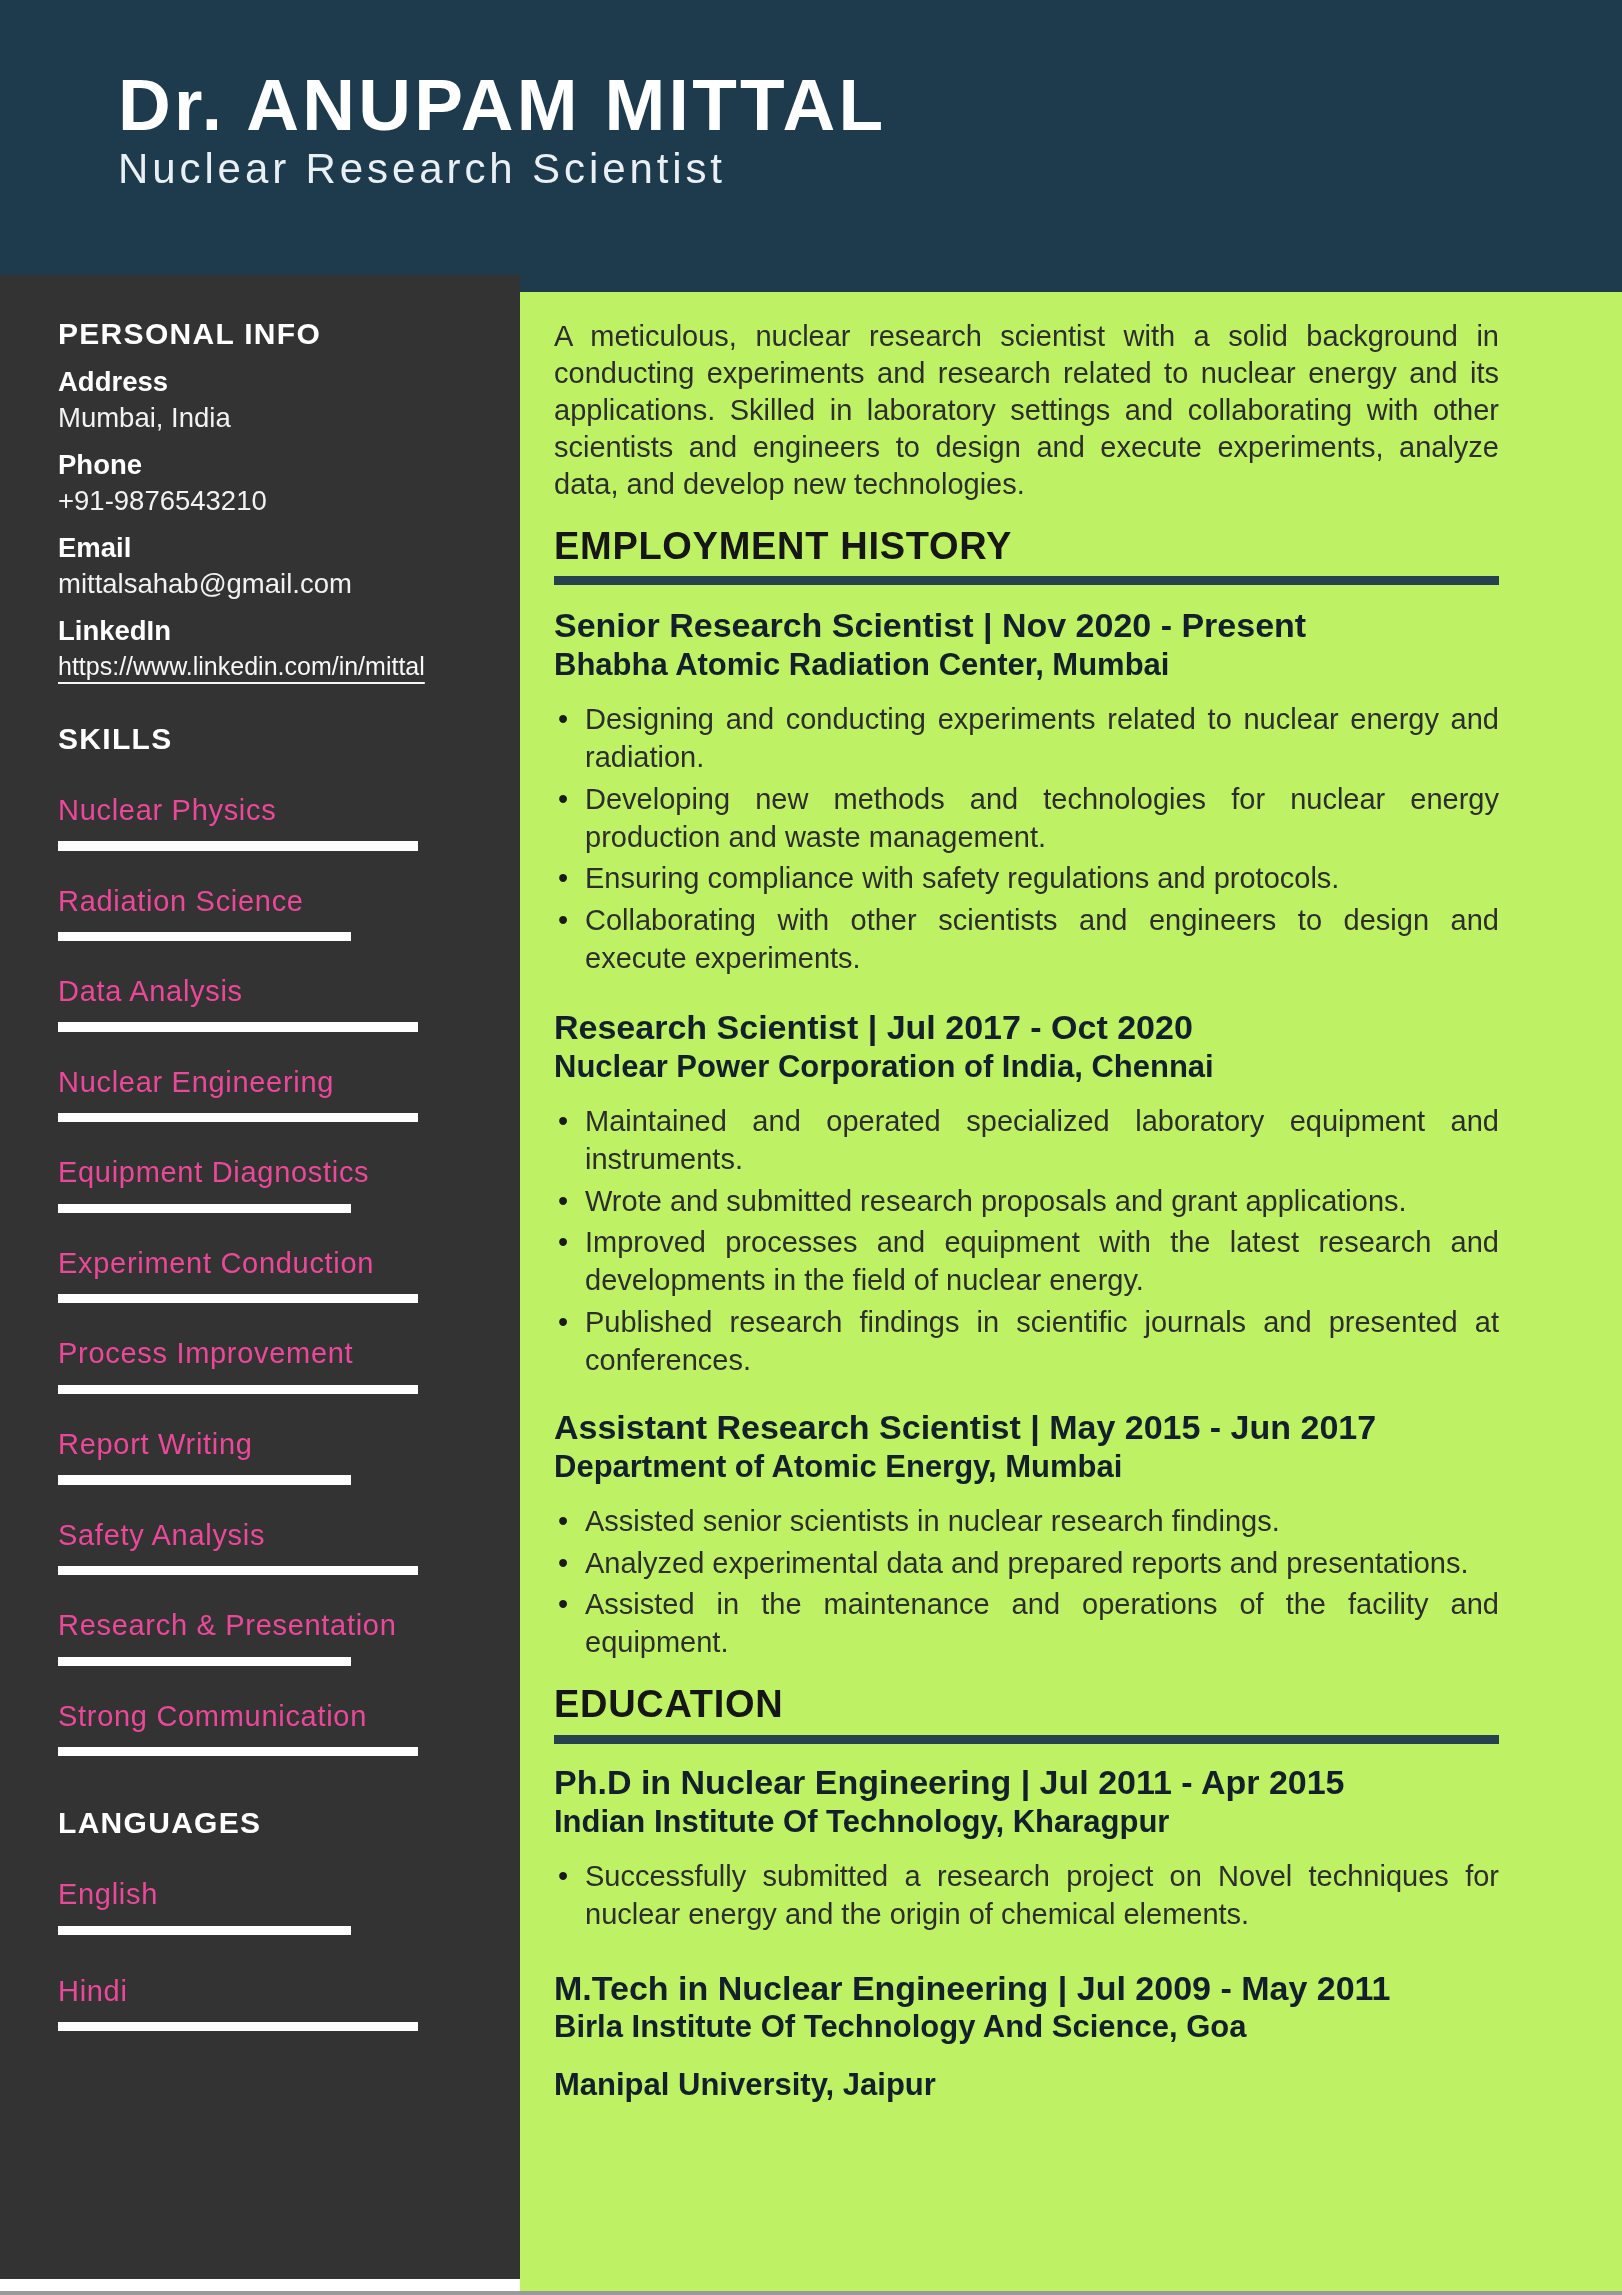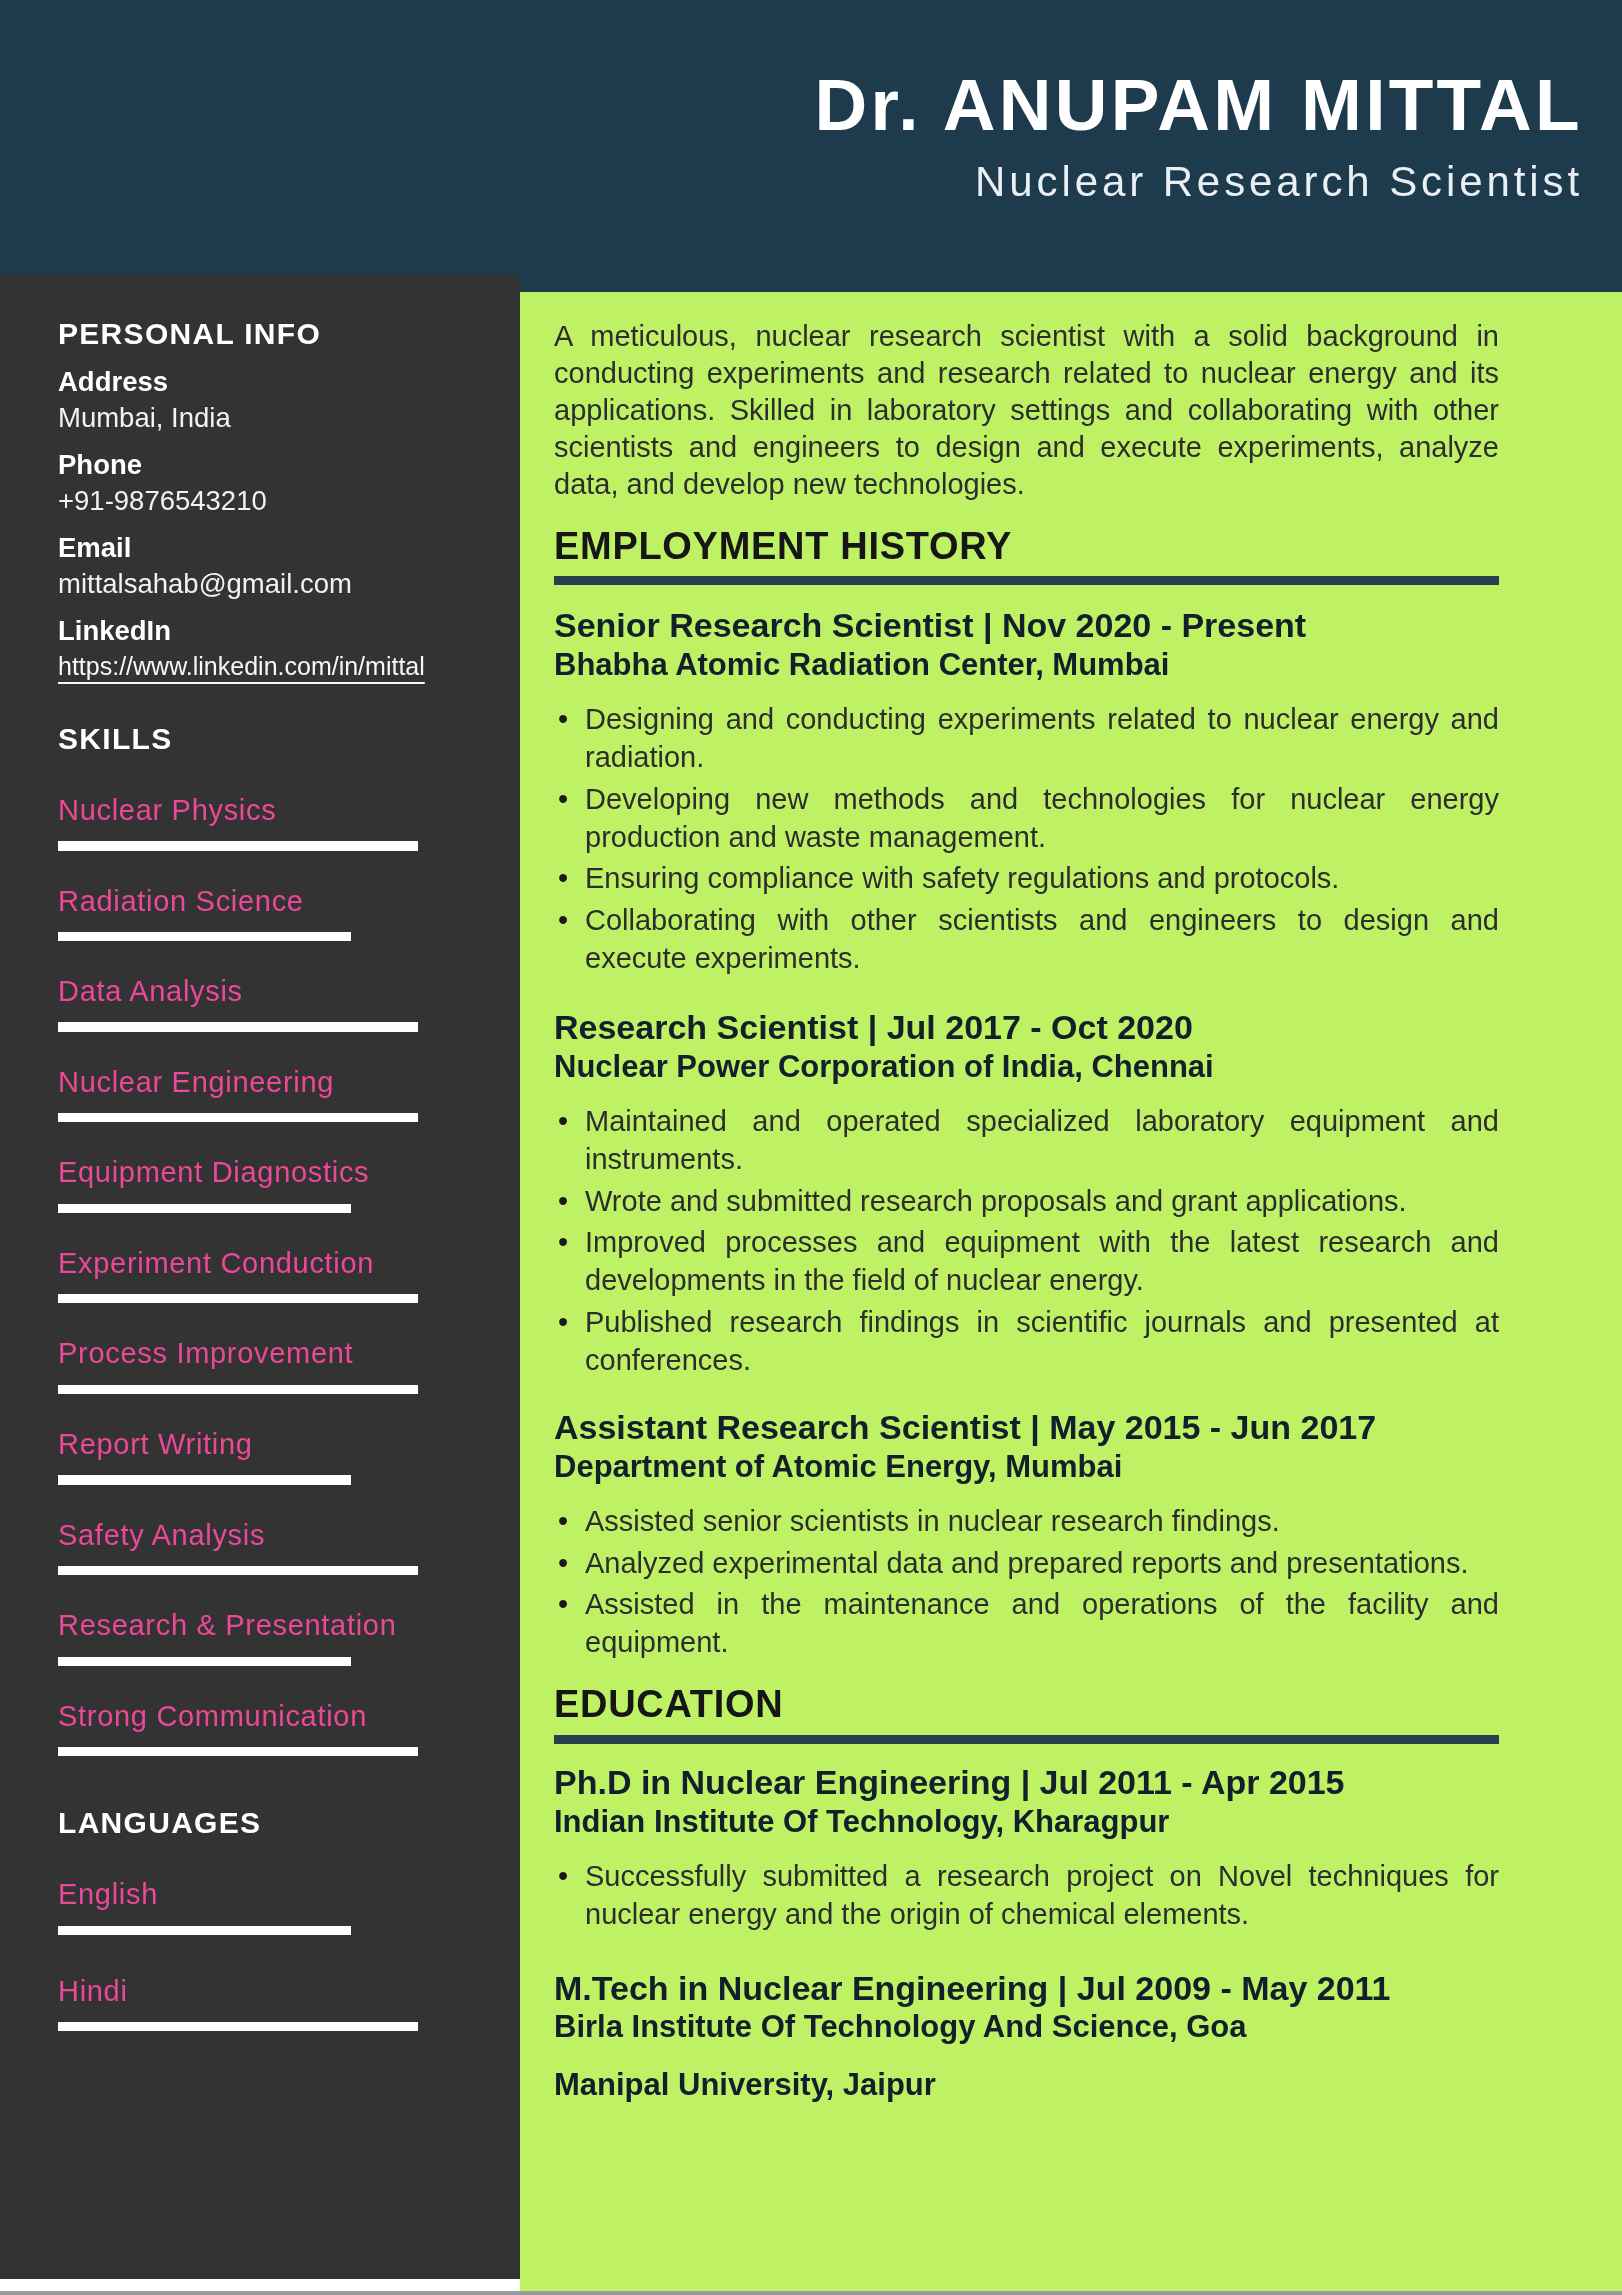--- a/index.html
+++ b/index.html
@@ -2,24 +2,24 @@
 <html style="font-size:10.5px"><head>
 <meta charset="utf-8">
 <style>
   html, body { margin:0; padding:0; background:#ffffff; }
   body { font-family:"Liberation Sans", sans-serif; }
   .page { position:relative; width:1622px; height:2295px; background:#ffffff; overflow:hidden; }
 
   
   .header {
     position:absolute; top:0; left:0; width:1622px; height:292px;
-    background:#1e3b4d; box-sizing:border-box; padding:65px 39px 0 118px;text-align:right;
+    background:#1e3b4d; box-sizing:border-box; padding:65px 39px 0 118px;
   }
   .name { color:#ffffff; font-size:73px; font-weight:700; letter-spacing:3.3px; line-height:1.1; white-space:nowrap; }
-  .subtitle { color:#e9eff3; font-size:42px; font-weight:400; letter-spacing:3.9px; margin-top:13px; white-space:nowrap; }
+  .subtitle { color:#e9eff3; font-size:42px; font-weight:400; letter-spacing:3.9px; white-space:nowrap; }
 
   
   .sidebar {
     position:absolute; top:275px; left:0; width:520px; height:2004px;
     background:#333333; box-sizing:border-box; padding:42px 15.7px 0 58px; color:#ffffff;
   }
   .side-heading { font-size:30px; font-weight:700; letter-spacing:1.3px; line-height:34px; margin:0; color:#ffffff; }
   .side-heading.skills-h { margin-top:39px; }
   .side-heading.lang-h { margin-top:50px; }
 

